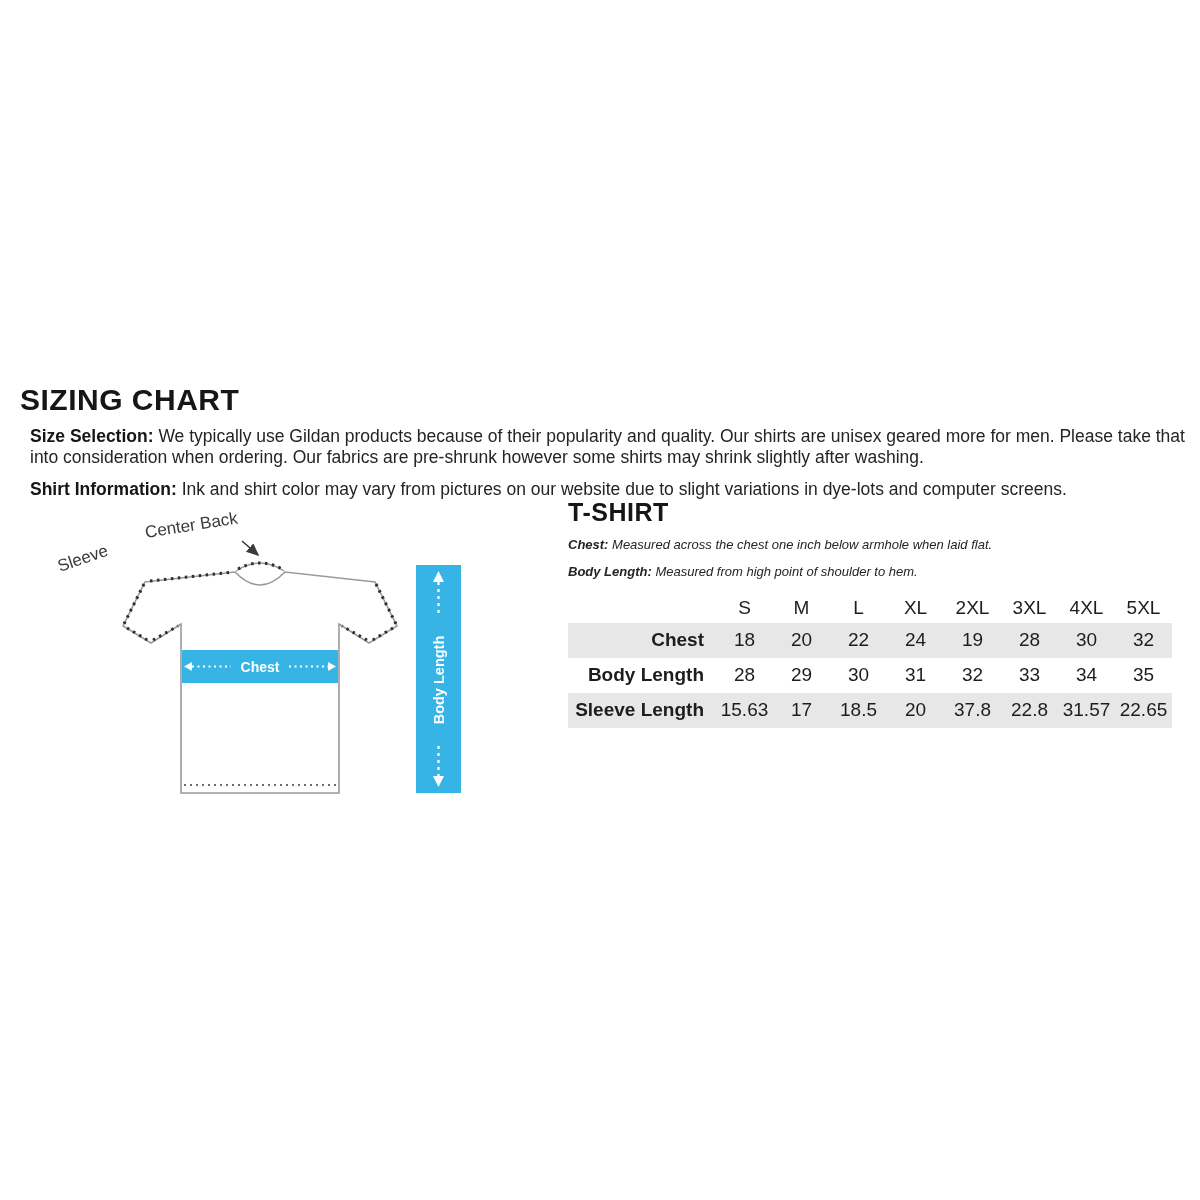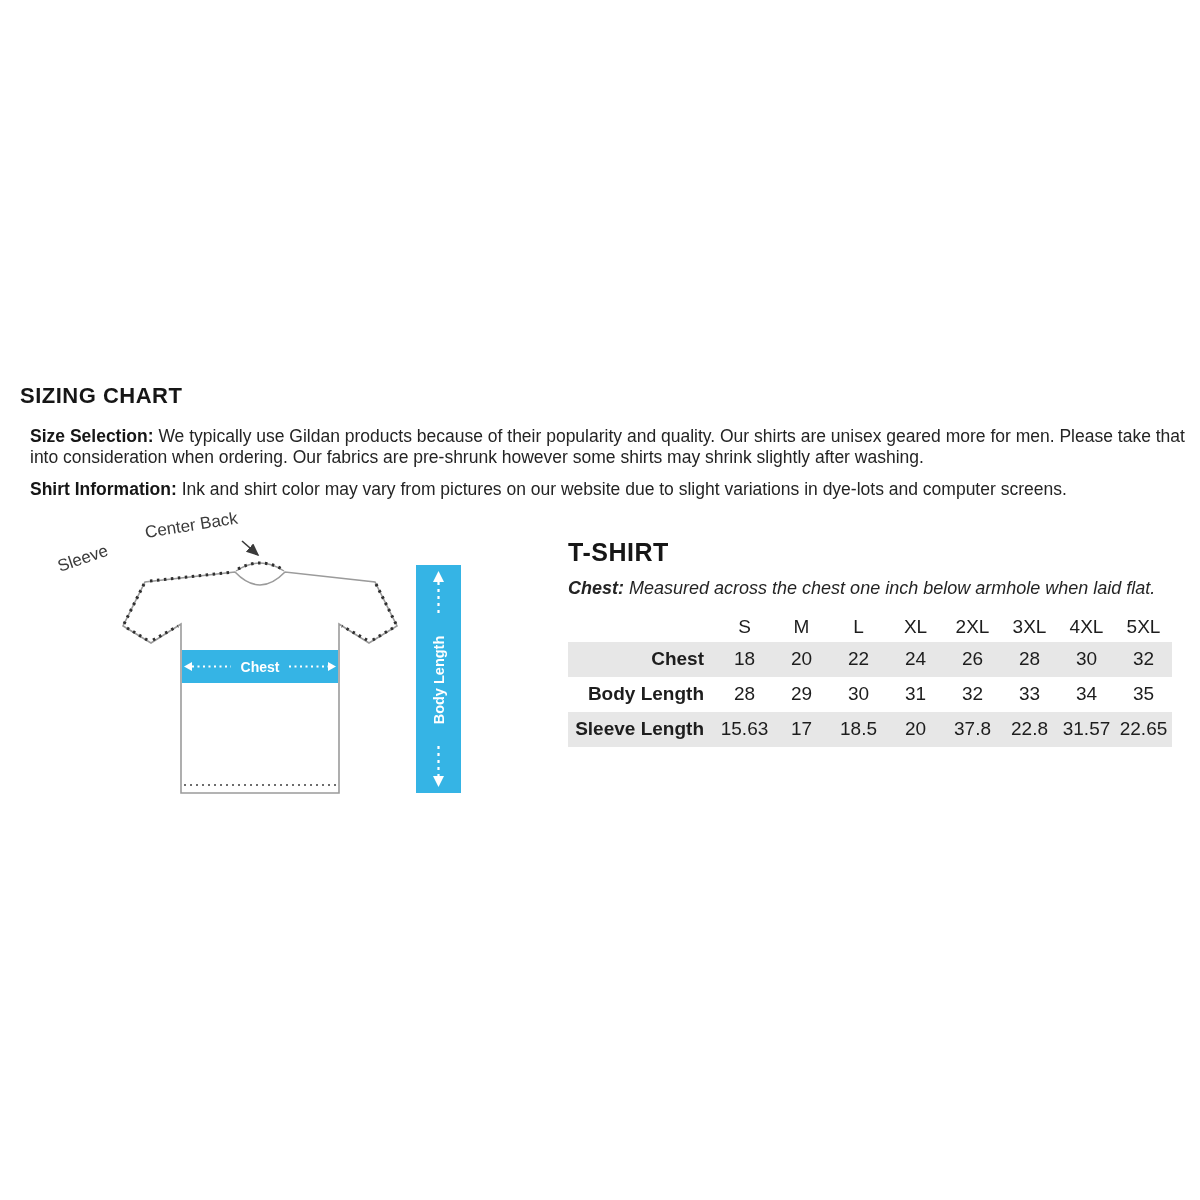--- a/index.html
+++ b/index.html
@@ -8,36 +8,36 @@
     background: #ffffff;
     font-family: "Liberation Sans", sans-serif;
     color: #1d1d1d;
     position: relative;
     overflow: hidden;
   }
   .canvas { position: absolute; inset: 0; background: #fff; }
 
   .page-title {
     position: absolute; left: 20px; top: 383px;
-    font-size: 22px; font-weight: 700; letter-spacing: .5px; color: #161616;
+    font-size: 30px; font-weight: 700; letter-spacing: .5px; color: #161616;
   }
   .para {
     position: absolute; left: 30px; width: 1158px;
     font-size: 17.5px; line-height: 1.22; color: #242424;
   }
   .para strong { font-weight: 700; color: #161616; }
   #para-size  { top: 426px; }
   #para-shirt { top: 479px; }
 
   .diagram-svg { position: absolute; left: 30px; top: 510px; width: 440px; height: 300px; }
   .svg-label { font-family: "Liberation Sans", sans-serif; }
 
-  .right-col { position: absolute; left: 568px; top: 538px; width: 604px; }
+  .right-col { position: absolute; left: 568px; top: 498px; width: 604px; }
   .tshirt-heading { font-size: 25px; font-weight: 700; letter-spacing: .5px; color: #161616; margin-bottom: 10px; }
-  .mline { font-style: italic; font-size: 18px; line-height: 1.25; margin-bottom: 11px; color: #242424; }
+  .mline { font-style: italic; font-size: 13px; line-height: 1.25; margin-bottom: 11px; color: #242424; }
   .mlabel { font-weight: 700; }
 
   .size-table { width: 100%; border-collapse: collapse; margin-top: 12px; font-size: 19px; table-layout: fixed; }
   .size-table col.label-col { width: 148px; }
   .size-table th, .size-table td { font-weight: 400; text-align: center; padding: 0; vertical-align: middle; color: #1d1d1d; }
   .size-table thead tr { height: 30px; }
   .size-table tbody tr { height: 35px; }
   .size-table tbody th { font-weight: 700; text-align: right; padding-right: 12px; }
   .size-table tr.stripe { background: #e7e7e7; }
 </style>
@@ -93,20 +93,21 @@
     <text class="svg-label" x="408.5" y="175" font-size="14.5" font-weight="bold" fill="#ffffff" text-anchor="middle" transform="rotate(-90 408.5 170)">Body Length</text>
     <line x1="408.5" y1="236" x2="408.5" y2="268" stroke="#ffffff" stroke-width="2.2" stroke-dasharray="3 4"></line>
     <polygon points="408.5,277 403,266 414,266" fill="#ffffff"></polygon>
   </svg>
 
   <div class="right-col">
     <h2 class="tshirt-heading">T-SHIRT</h2>
 
     <div class="mline"><span class="mlabel">Chest:</span><span> Measured across the chest one inch below armhole when laid flat.</span></div>
 
+    <div class="mline"><span class="mlabel">Body Length:</span><span> Measured from high point of shoulder to hem.</span></div>
 
 
     <table class="size-table">
       <colgroup>
         <col class="label-col">
         <col>
           <col>
           <col>
           <col>
           <col>
@@ -127,21 +128,21 @@
           <th>5XL</th>
         </tr>
       </thead>
       <tbody>
         <tr class="stripe">
           <th>Chest</th>
           <td>18</td>
           <td>20</td>
           <td>22</td>
           <td>24</td>
-          <td>26</td>
+          <td>19</td>
           <td>28</td>
           <td>30</td>
           <td>32</td>
         </tr>
         <tr>
           <th>Body Length</th>
           <td>28</td>
           <td>29</td>
           <td>30</td>
           <td>31</td>

